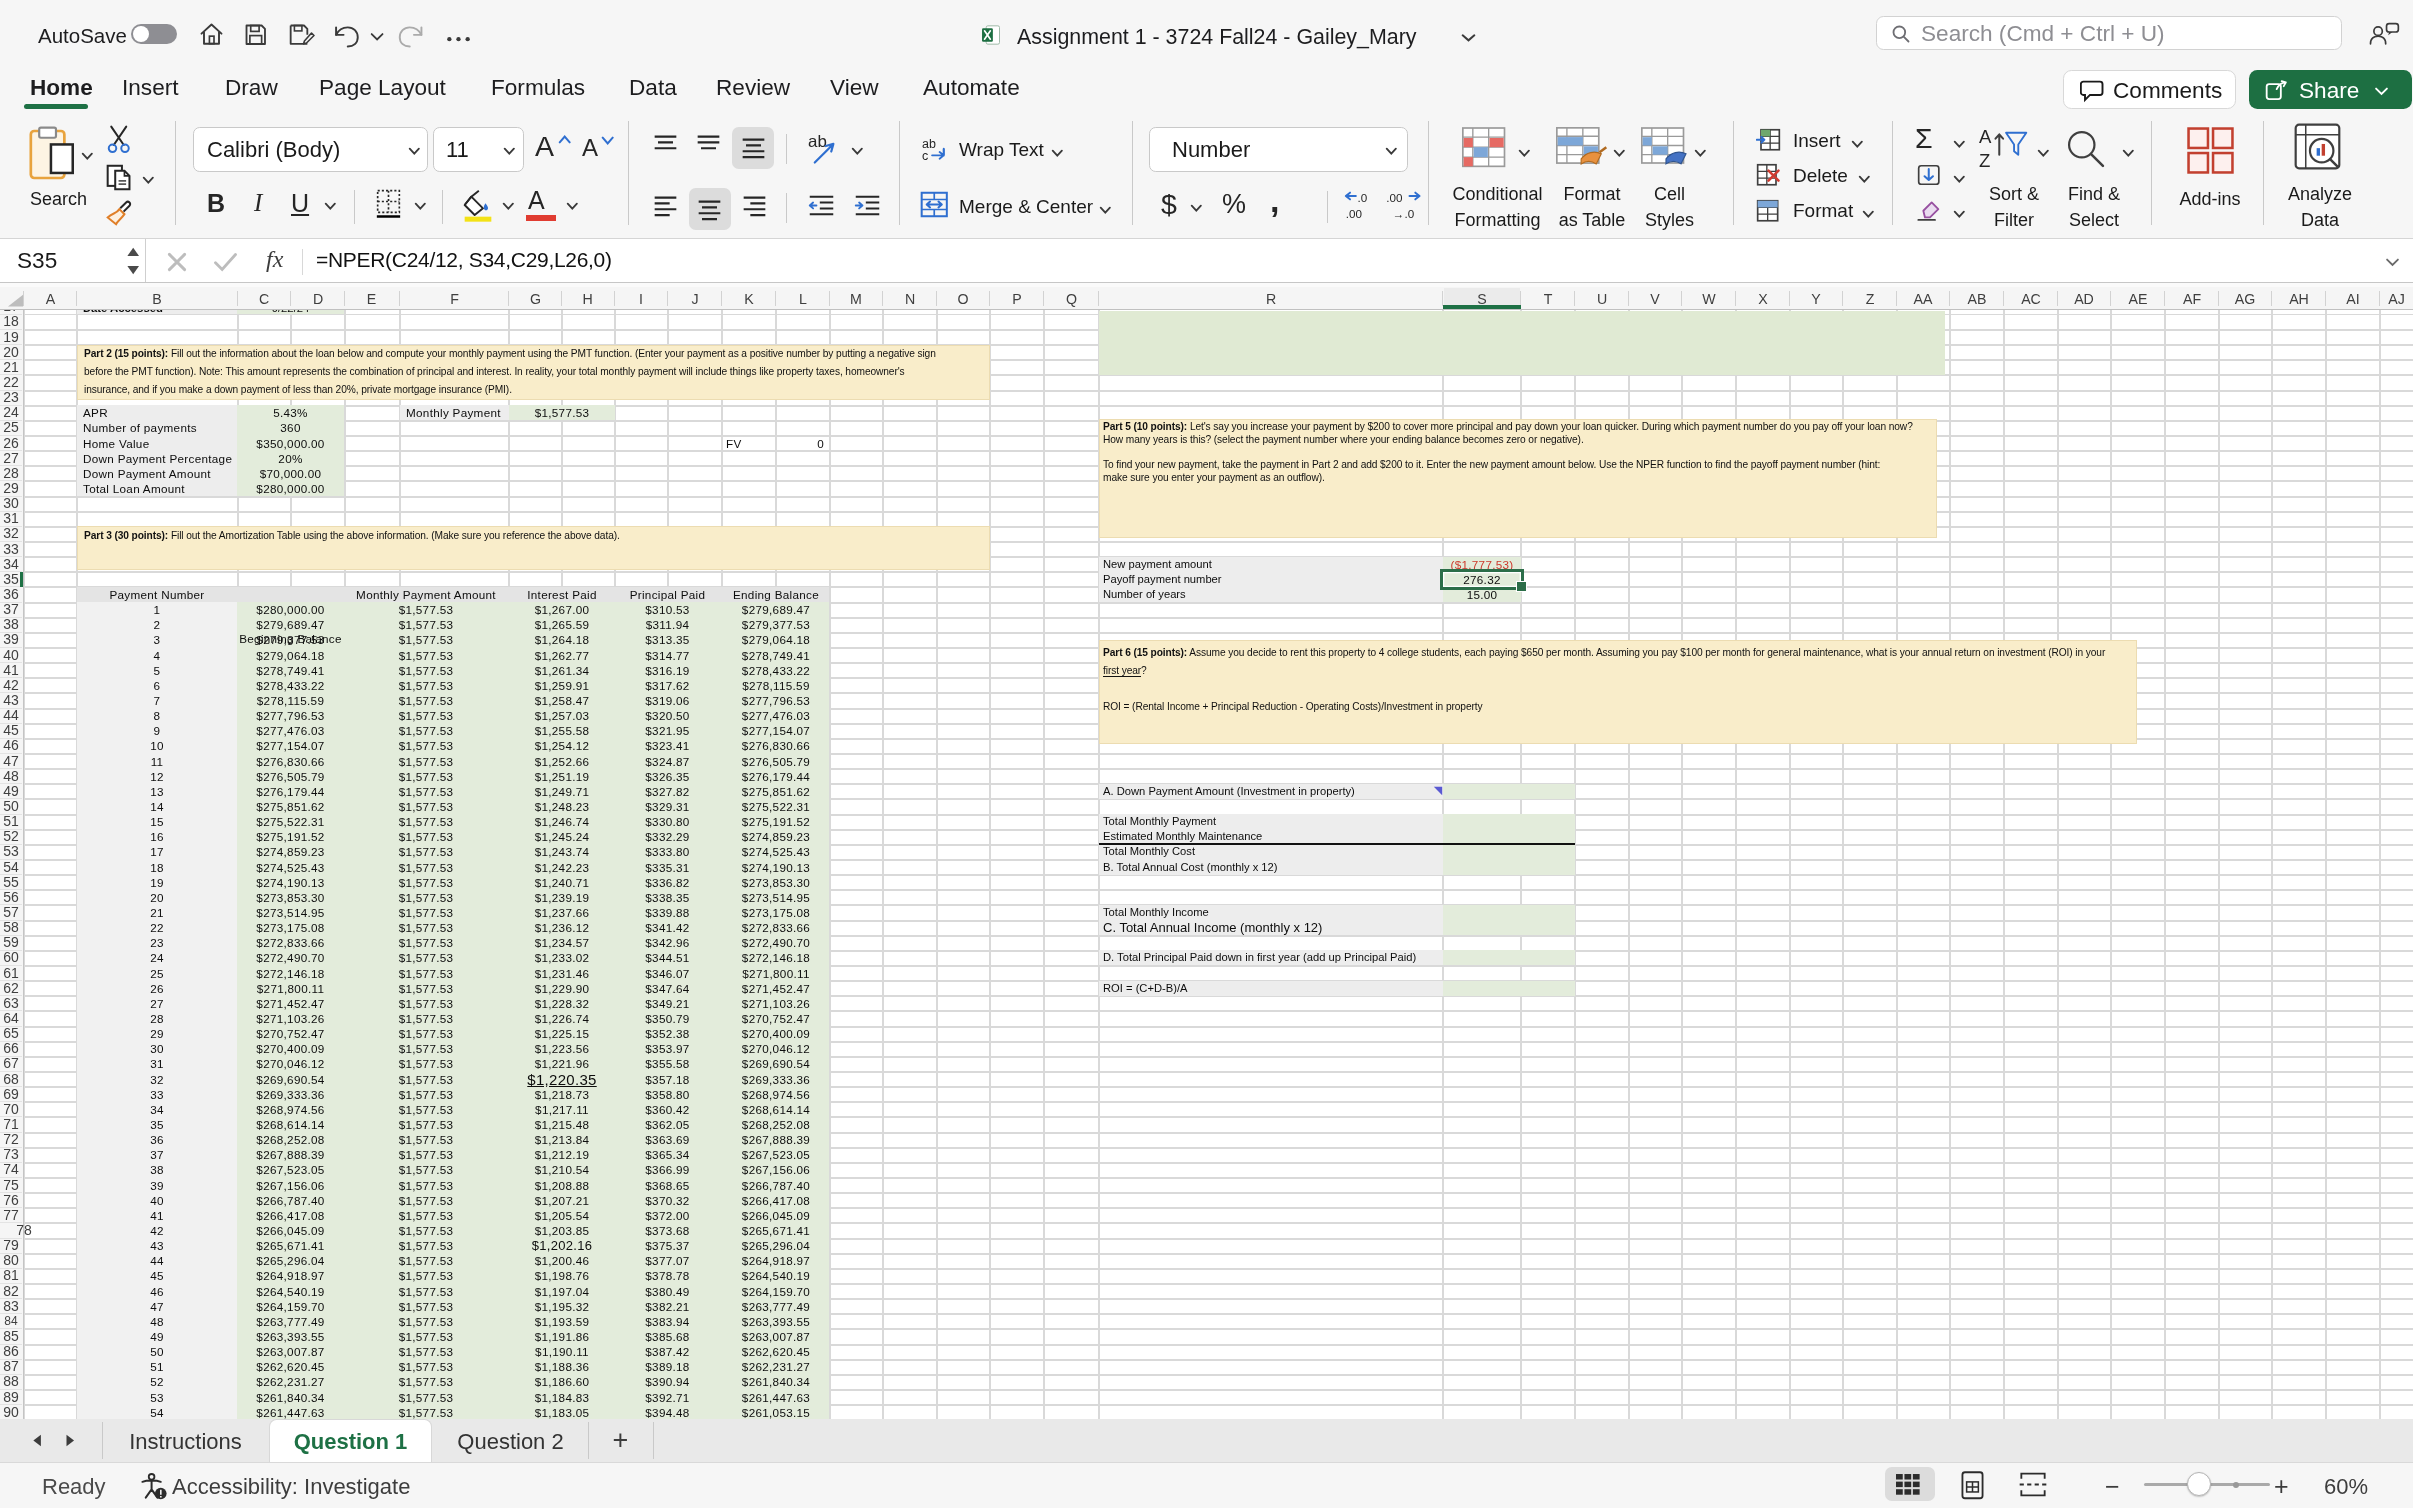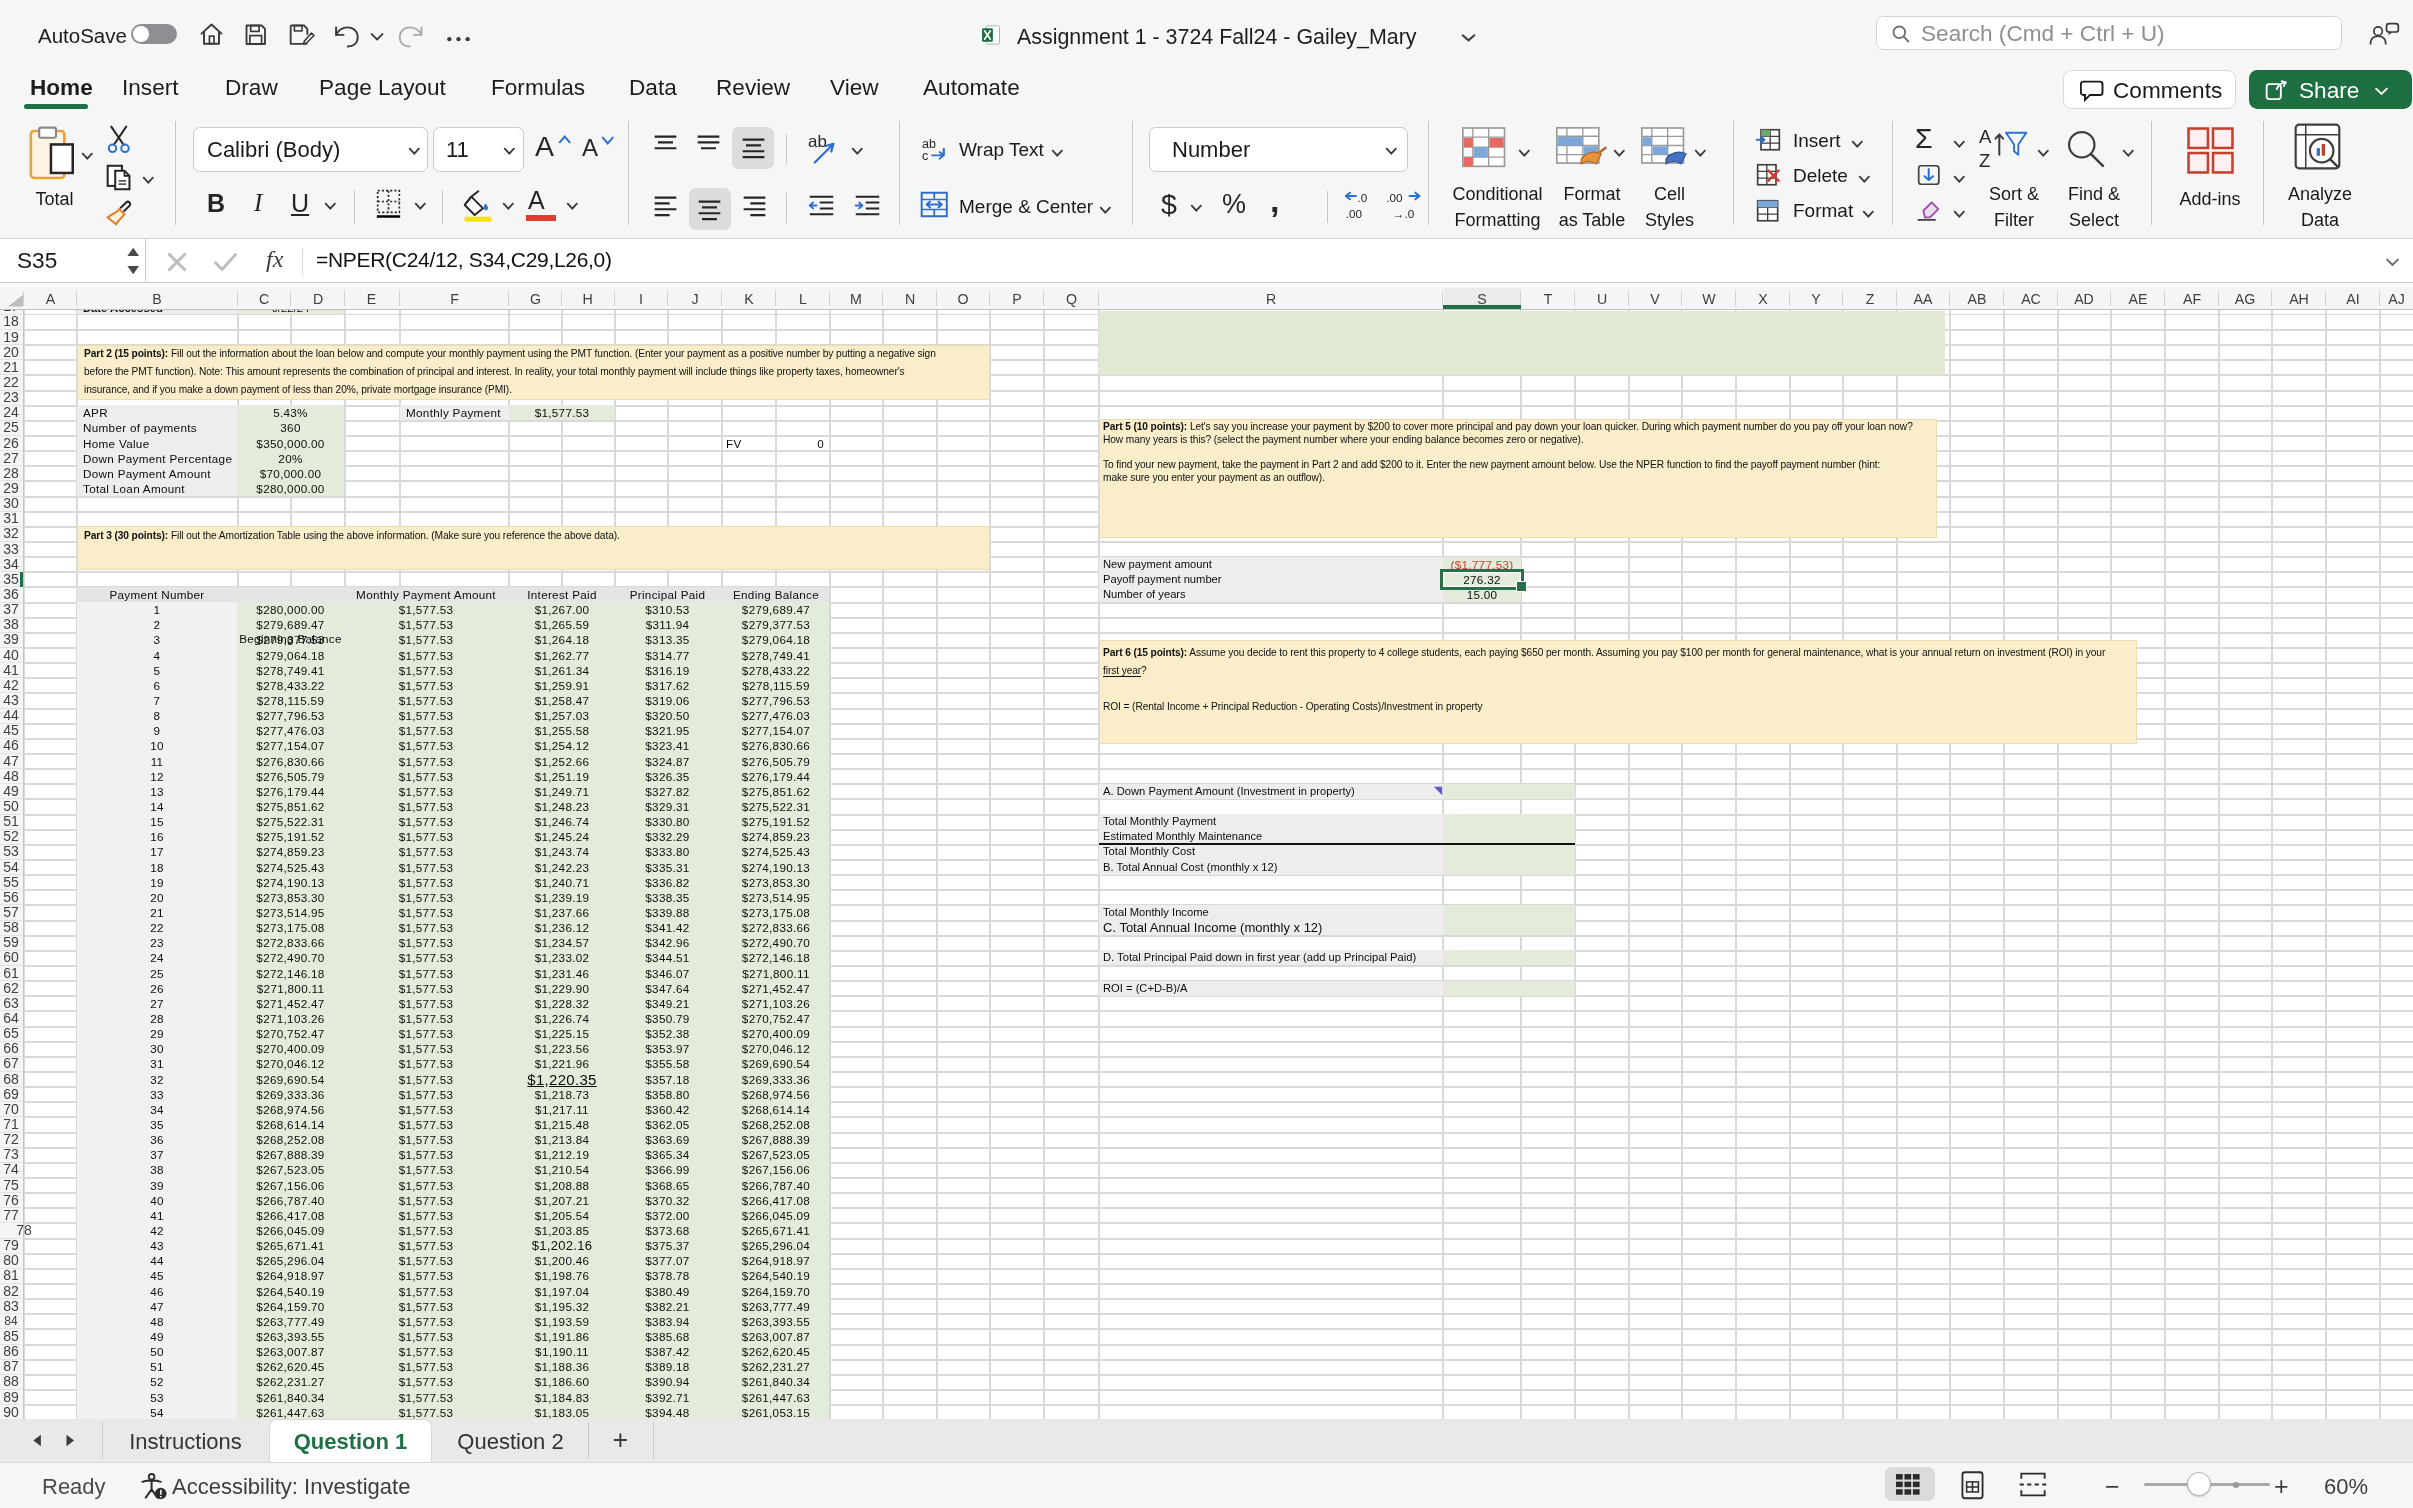--- a/index.html
+++ b/index.html
@@ -103,21 +103,21 @@
   <div id="ribbon" class="abs" style="left:0;top:110px;width:2413px;height:128px;background:#f6f6f6;"></div>
   <div class="abs" style="left:0;top:238px;width:2413px;height:1.3px;background:#d5d5d5;"></div>
   <div class="abs" style="left:28.5px;top:126px"><svg width="64" height="57" viewBox="0 0 76 68">
         <rect x="2" y="6" width="40" height="56" rx="4" stroke="#e8a33d" stroke-width="3.2" fill="#fdf4e3"></rect>
         <rect x="12" y="2" width="20" height="12" rx="2" stroke="#8a8a8a" stroke-width="2.6" fill="#fff"></rect>
         <rect x="26" y="22" width="26" height="34" stroke="#262626" stroke-width="3" fill="#fff"></rect>
       </svg></div>
     <div class="abs" style="left:81px;top:149px"><svg width="12.6" height="9.2" viewBox="0 0 15 11">
         <path d="M2 2 L7.5 8 L13 2" stroke="#3a3a3a" stroke-width="2.2" fill="none" stroke-linecap="round"></path>
       </svg></div>
-    <div class="txt ctr" style="left:30px;top:189px;width:49px;font-size:18px;color:#1a1a1a;">Total</div>
+    <div class="txt ctr" style="left:30px;top:189px;width:49px;font-size:18px;color:#1a1a1a;">Search</div>
     <div class="abs" style="left:107px;top:125px"><svg width="23.5" height="30" viewBox="0 0 28 36">
         <path d="M5 2 L20 24 M23 2 L8 24" stroke="#262626" stroke-width="2.4" stroke-linecap="round"></path>
         <circle cx="6.5" cy="28" r="4.5" stroke="#2f6fd0" stroke-width="2.4" fill="none"></circle>
         <circle cx="21.5" cy="28" r="4.5" stroke="#2f6fd0" stroke-width="2.4" fill="none"></circle>
       </svg></div>
     <div class="abs" style="left:106px;top:164px"><svg width="28.5" height="27" viewBox="0 0 34 32">
         <rect x="2" y="2" width="17" height="24" stroke="#262626" stroke-width="2.4" fill="#fff"></rect>
         <path d="M11 8 H22 L28 14 V30 H11 Z" stroke="#262626" stroke-width="2.4" fill="#fff"></path>
         <path d="M22 8 V14 H28" stroke="#262626" stroke-width="2" fill="none"></path>
         <path d="M15 20 H24 M15 24 H24" stroke="#595959" stroke-width="2"></path>

